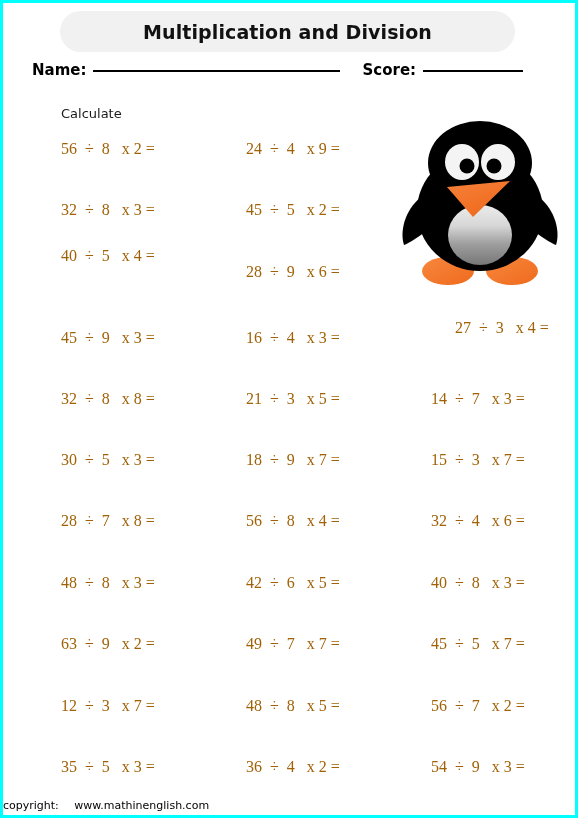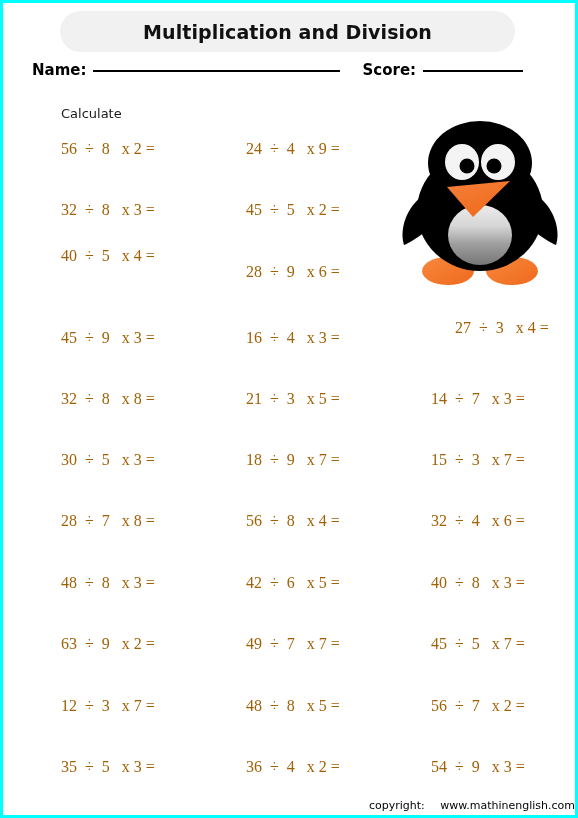--- a/index.html
+++ b/index.html
@@ -103,21 +103,21 @@
     width: 160px;
     height: 175px;
   }
 
   
   .footer {
     position: absolute;
     left: 0;
     top: 796px;
     width: 100%;
-    text-align: right;
+    text-align: left;
     font-family: "DejaVu Sans", sans-serif;
     font-size: 11px;
     color: #000000;
   }
   .footer .fc-label { margin-right: 12px; }
 </style>
 </head>
 <body>
 
 <div class="page">

